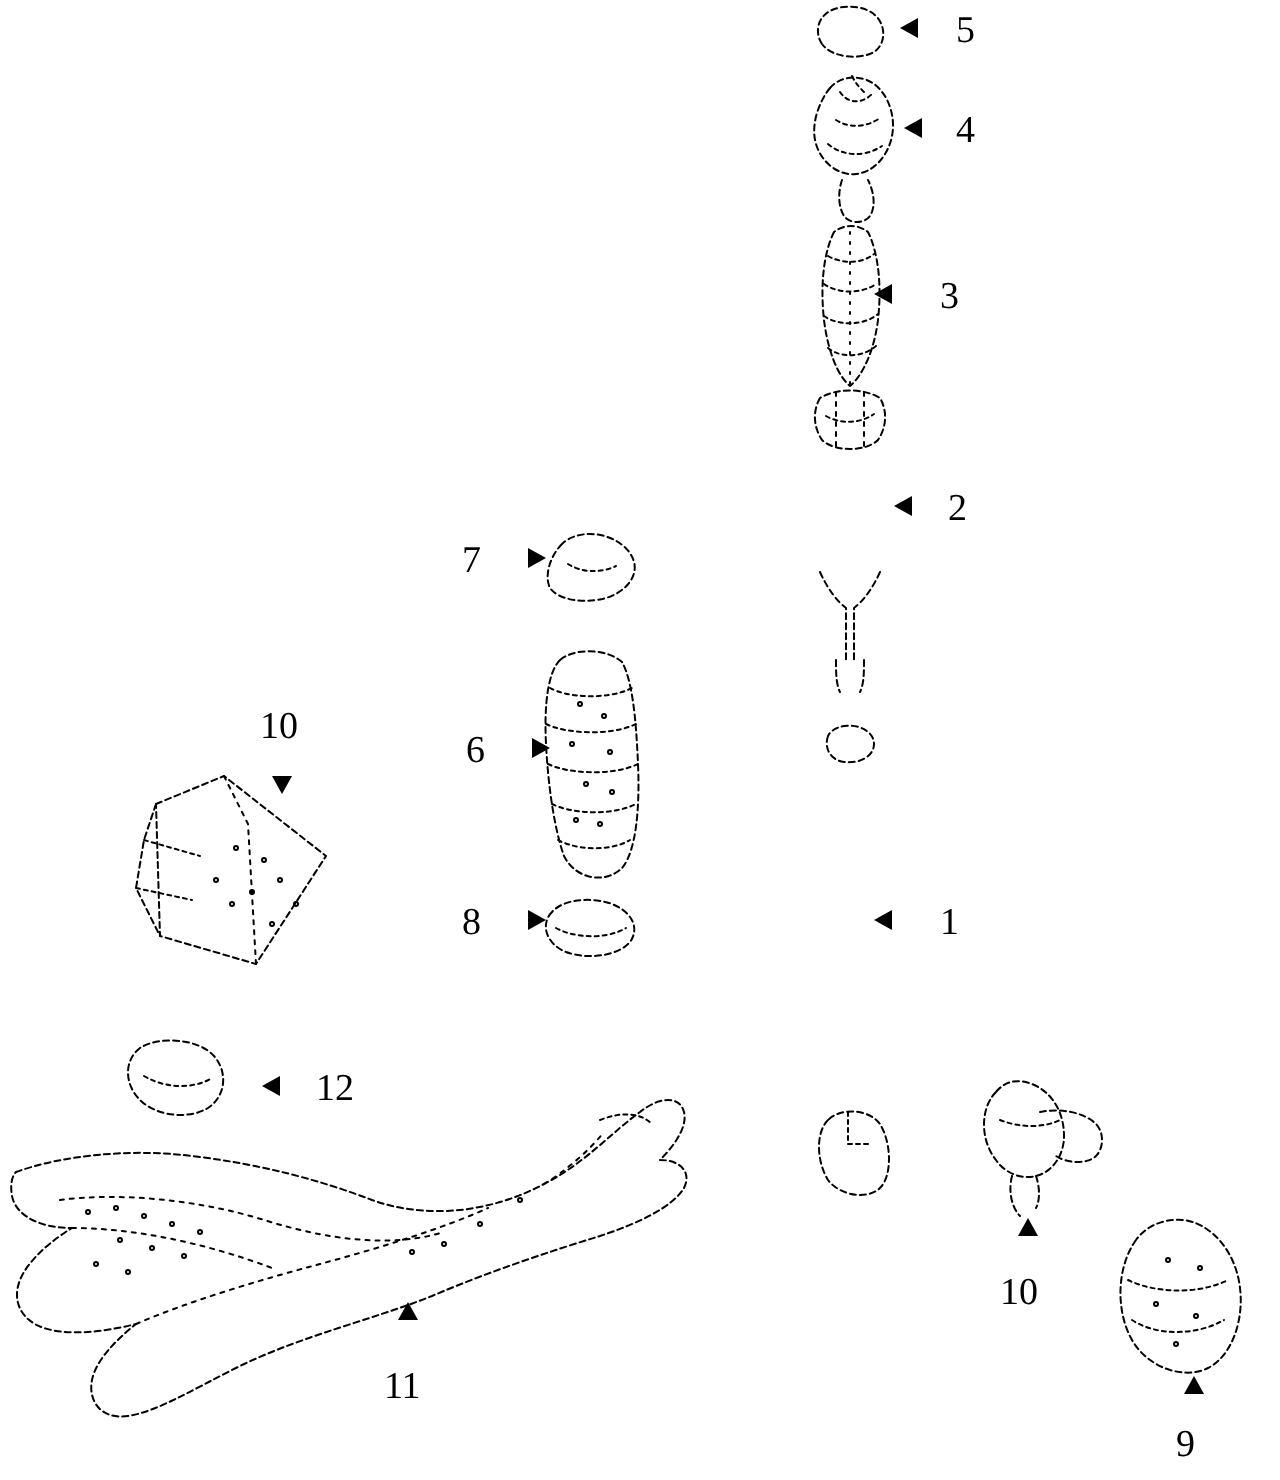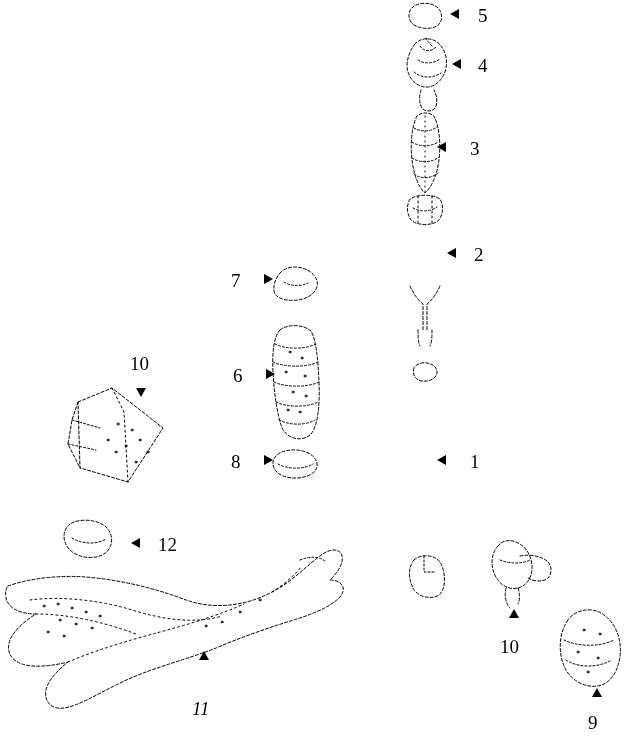--- a/index.html
+++ b/index.html
@@ -199,21 +199,21 @@
   <div class="label" style="left:231px; top:452px;">8</div>
   <div class="marker arrow-right" style="left:264px; top:455px;"></div>
 
   <div class="marker arrow-up" style="left:592px; top:688px;"></div>
   <div class="label" style="left:588px; top:713px;">9</div>
 
   <div class="marker arrow-up" style="left:509px; top:609px;"></div>
   <div class="label" style="left:500px; top:637px;text-align:right;">10</div>
 
   <div class="marker arrow-up" style="left:199px; top:651px;"></div>
-  <div class="label" style="left:192px; top:699px;font-style:italic;">11</div>
+  <div class="label" style="left:192px; top:684px;">11</div>
 
   <div class="marker arrow-left" style="left:131px; top:538px;"></div>
   <div class="label" style="left:158px; top:535px;">12</div>
 
   <div class="label" style="left:130px; top:354px;">10</div>
   <div class="marker arrow-down" style="left:136px; top:388px;"></div>
 
 </div>
 
 </body></html>

